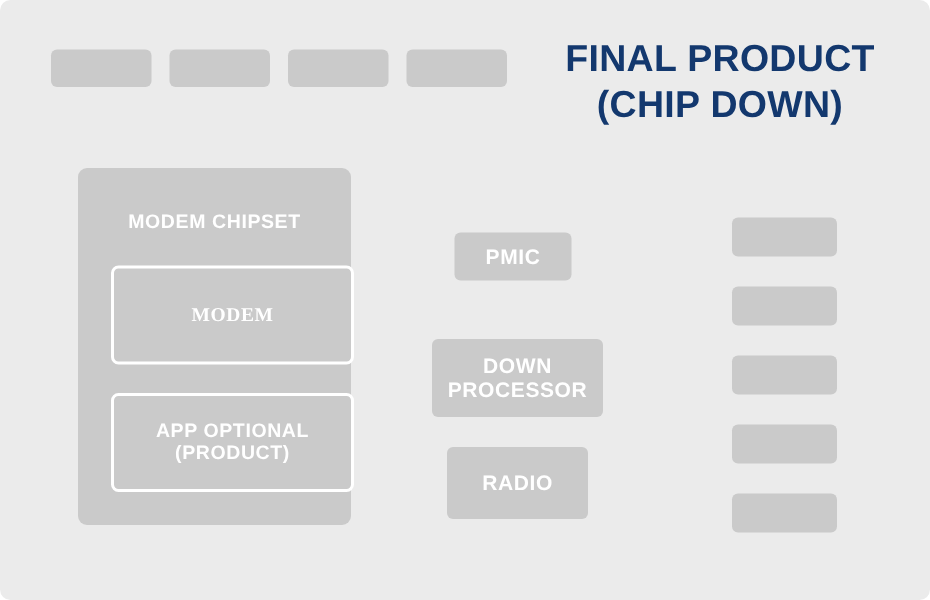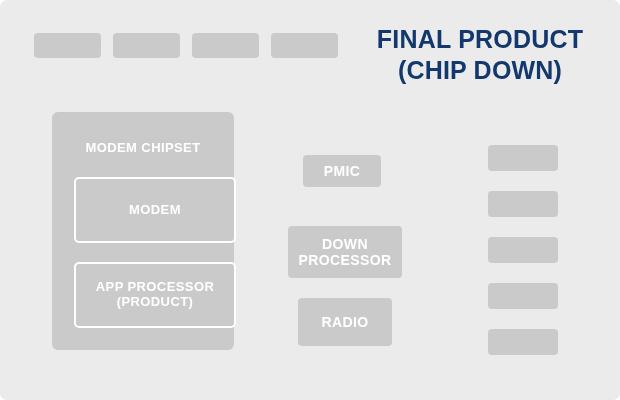--- a/index.html
+++ b/index.html
@@ -87,21 +87,21 @@
     left: 22px;
     width: 162px;
     border: 2.5px solid #ffffff;
     border-radius: 5px;
     background: transparent;
     display: flex;
     align-items: center;
     justify-content: center;
     box-sizing: border-box;
   }
-  #modem-block  { top: 65px;  height: 66px; }
+  #modem-block  { top: 65px;  height: 66px; font-family: Liberation Serif, serif; }
   #appproc-block{ top: 150px; height: 66px; }
   .outlined .chip-label { font-size: 13px; }
 
   
   #pmic      { left: 303px; top: 155px; width: 78px;  height: 32px; }
   #radio-freq{ left: 288px; top: 226px; width: 114px; height: 52px; }
   #memory    { left: 298px; top: 298px; width: 94px;  height: 48px; }
   #pmic .chip-label,
   #radio-freq .chip-label,
   #memory .chip-label {
@@ -146,21 +146,21 @@
 
   <div class="chip" id="modem-chipset">
     <div class="chip-label" id="modem-chipset-title">MODEM CHIPSET</div>
 
     <div class="outlined" id="modem-block">
       <span class="chip-label">MODEM</span>
     </div>
 
     <div class="outlined" id="appproc-block">
       <span class="chip-label">
-        <span>APP PROCESSOR</span><br>
+        <span>APP OPTIONAL</span><br>
         <span>(PRODUCT)</span>
       </span>
     </div>
   </div>
 
   <div class="chip" id="pmic">
     <span class="chip-label">PMIC</span>
   </div>
 
   <div class="chip" id="radio-freq">

